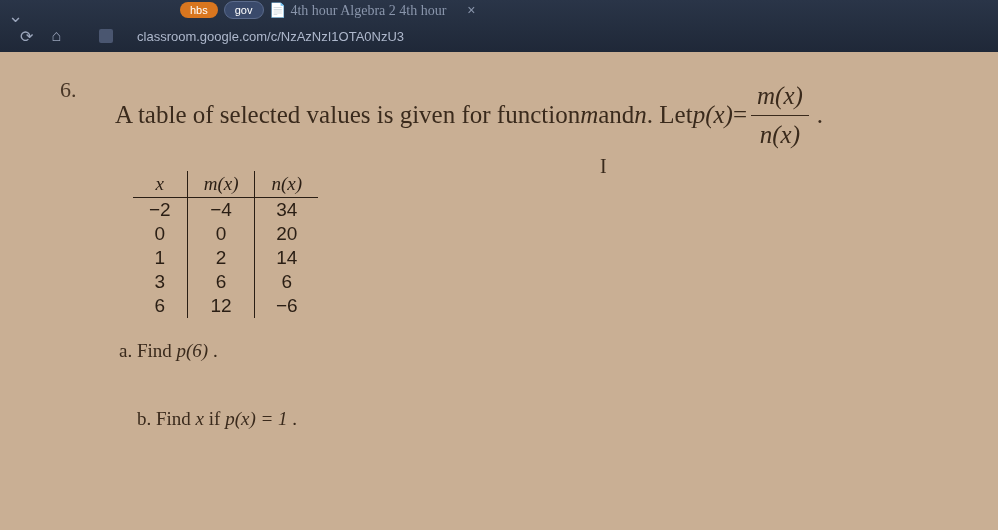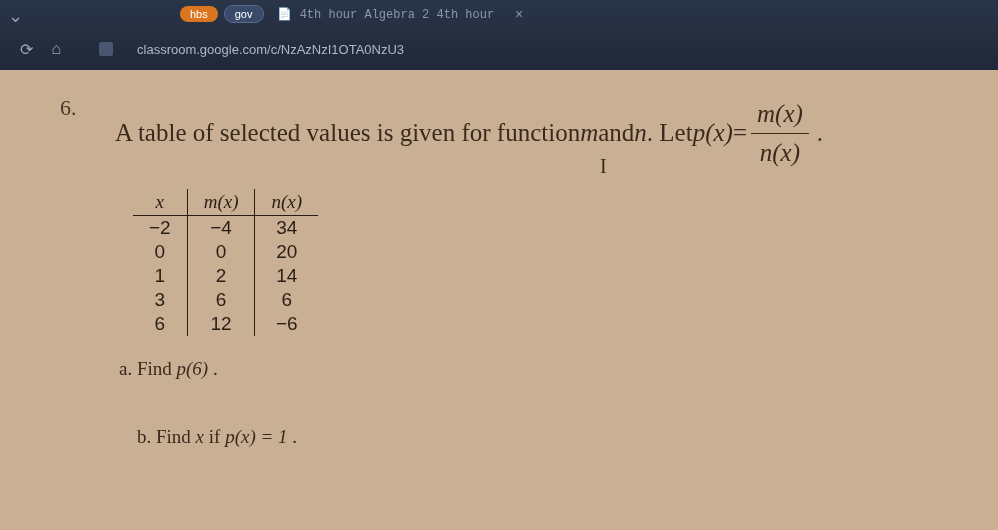--- a/index.html
+++ b/index.html
@@ -6,21 +6,21 @@
     body {
       width: 998px;
       height: 530px;
       background: #c9af94;
       font-family: Georgia, 'Times New Roman', serif;
       overflow: hidden;
       position: relative;
     }
     .browser-chrome {
       background: linear-gradient(180deg, #2a3548 0%, #1f2838 100%);
-      height: 70px;
+      height: 52px;
       width: 100%;
       display: flex;
       flex-direction: column;
     }
     .tab-strip {
       height: 28px;
       display: flex;
       align-items: center;
       padding-left: 180px;
       gap: 6px;
@@ -29,23 +29,23 @@
       padding: 2px 10px;
       border-radius: 10px;
       font-size: 11px;
       font-family: Arial, sans-serif;
       color: #fff;
     }
     .tab-hbs { background: #d9761f; }
     .tab-gov { background: #3a4a6b; border: 1px solid #5a6a8b; }
     .tab-title {
       color: #8a96ac;
-      font-size: 12px;
-      font-family: Liberation Mono, monospace;
-      margin-left: 8px;
+      font-size: 14px;
+      font-family: Liberation Serif, serif;
+      margin-left: 0;
     }
     .tab-close {
       color: #8a96ac;
       font-size: 14px;
       margin-left: 15px;
       font-family: Arial;
     }
     .address-row {
       height: 42px;
       display: flex;

